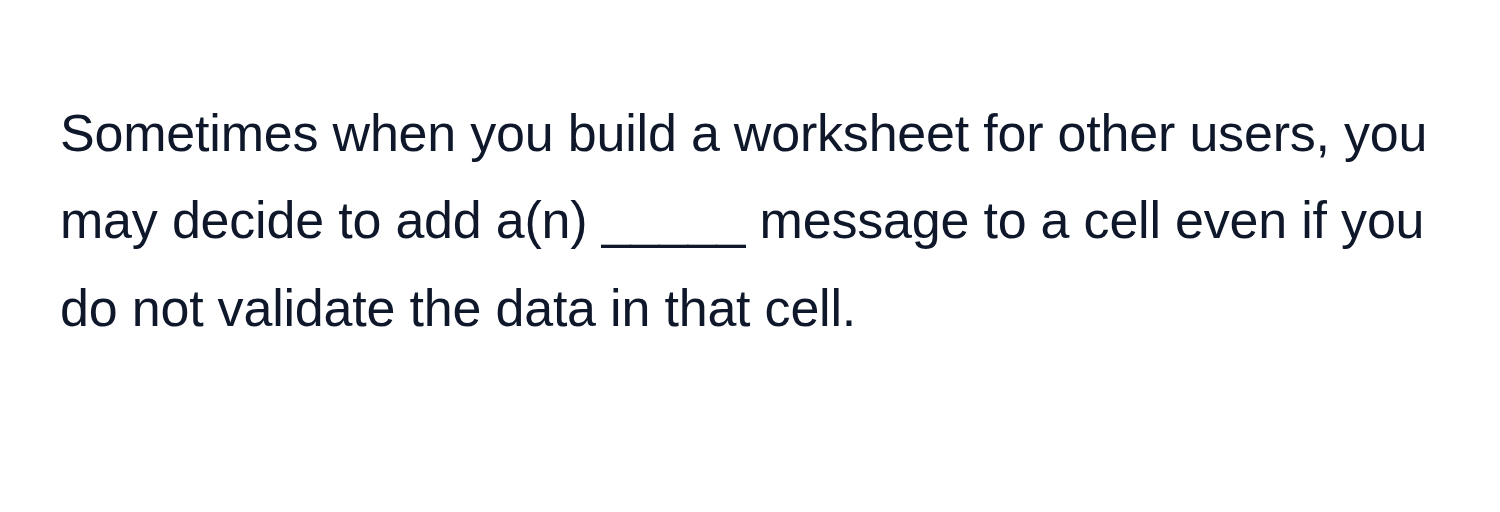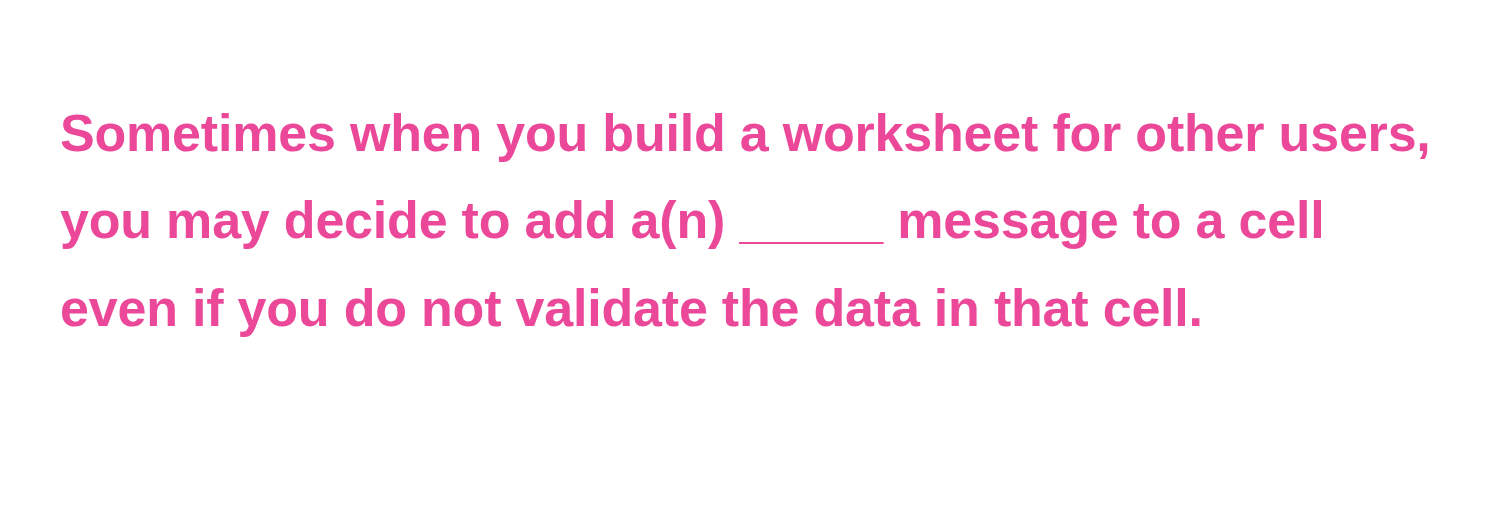--- a/index.html
+++ b/index.html
@@ -14,22 +14,22 @@
       font-family: -apple-system, BlinkMacSystemFont, "Segoe UI", Helvetica, Arial, sans-serif;
     }
     .container {
       padding: 90px 60px 60px 60px;
       width: 100%;
       height: 100%;
     }
     .question-text {
       font-size: 52px;
       line-height: 1.68;
-      color: #ec4899;
-      font-weight: 700;
+      color: #0f172a;
+      font-weight: 400;
       letter-spacing: -0.2px;
     }
   </style>
 </head>
 <body>
 
 <div class="container">
   <p class="question-text">Sometimes when you build a worksheet for other users, you may decide to add a(n) _____ message to a cell even if you do not validate the data in that cell.</p>
 </div>
 

